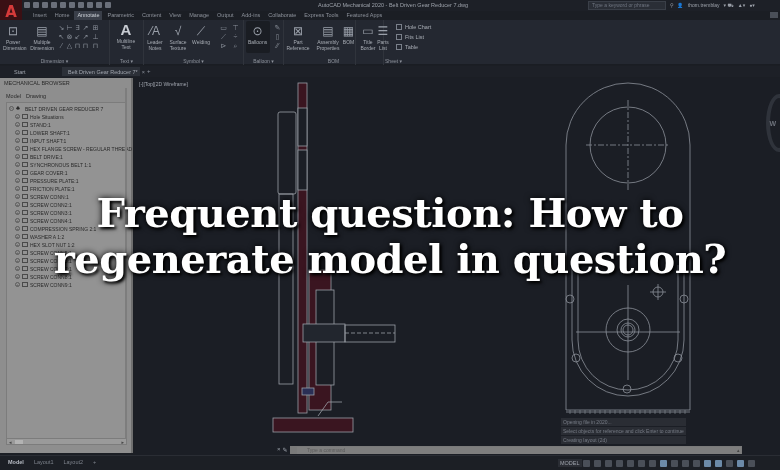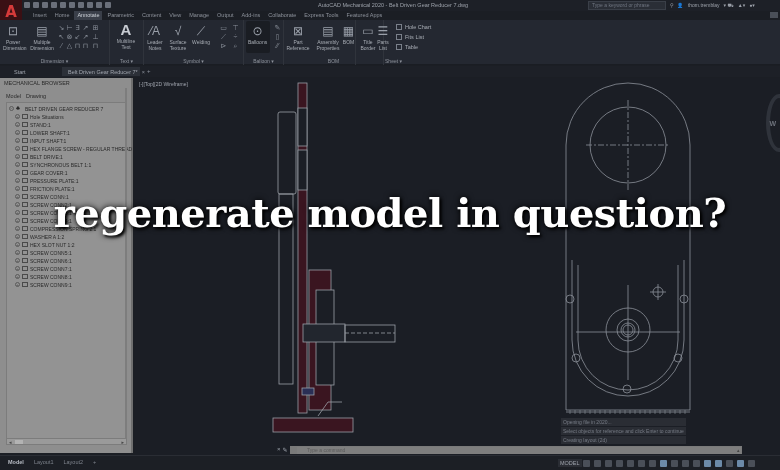--- a/index.html
+++ b/index.html
@@ -490,14 +490,15 @@
     <span></span>
     <span class="on"></span>
     <span class="on"></span>
     <span></span>
     <span class="on"></span>
     <span></span>
   </div>
 </div>
 
 <div class="headline">
+  <div>Frequent question: How to</div>
   <div>regenerate model in question?</div>
 </div>
 
 </body></html>

